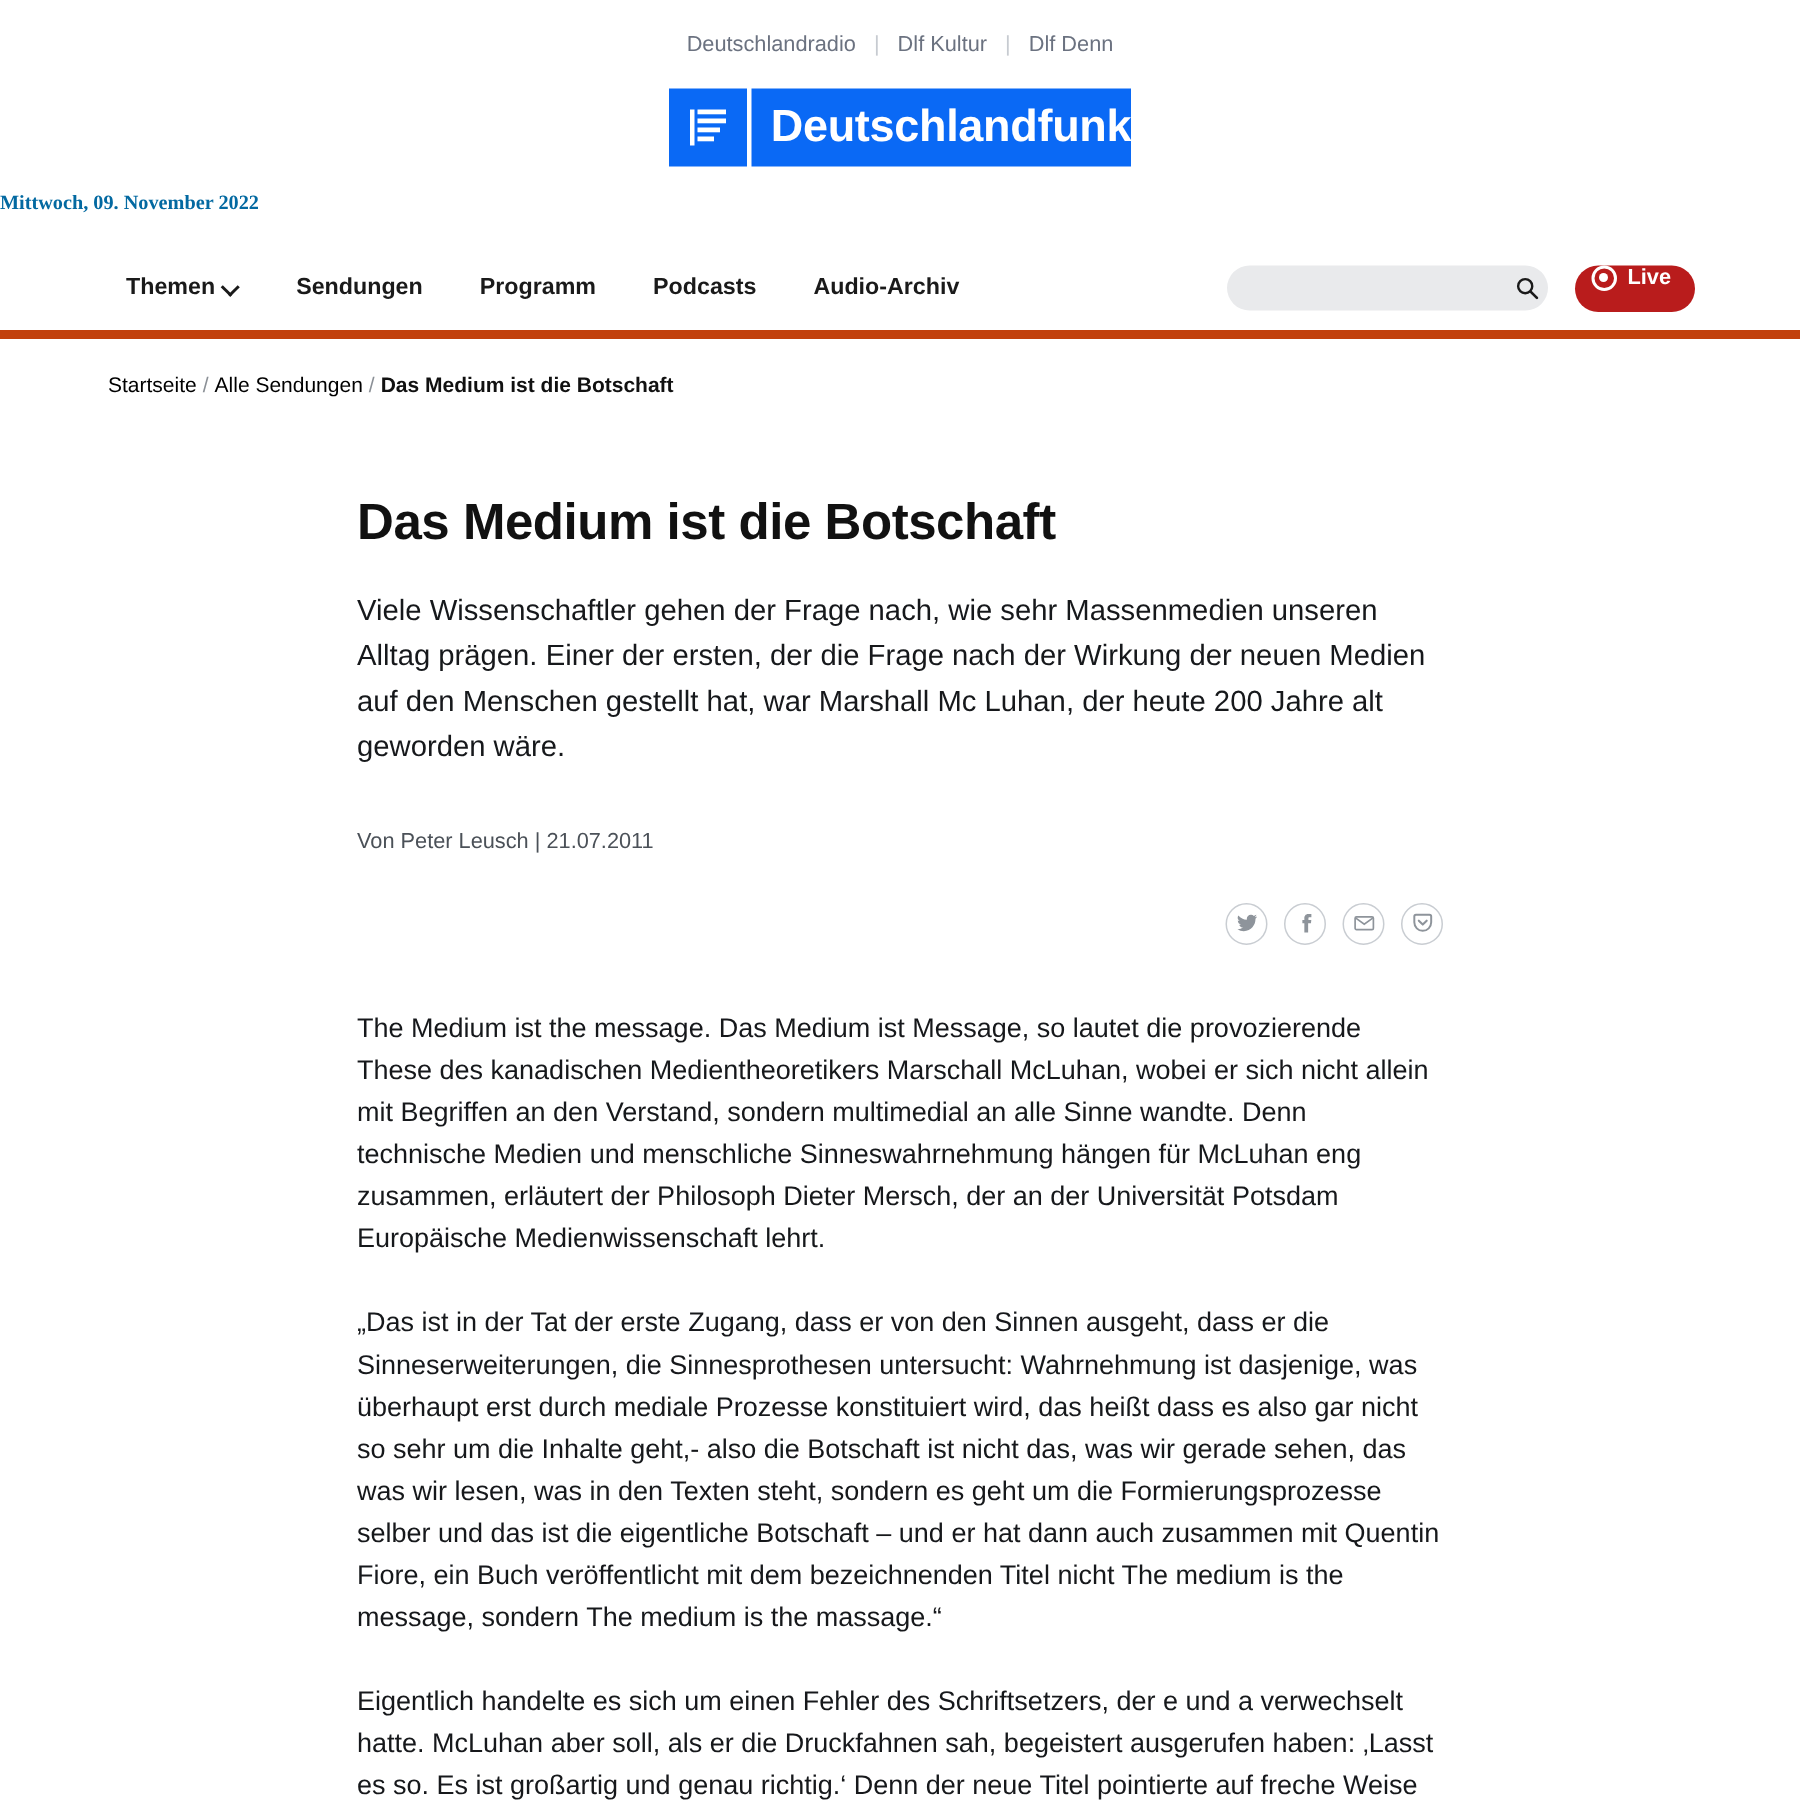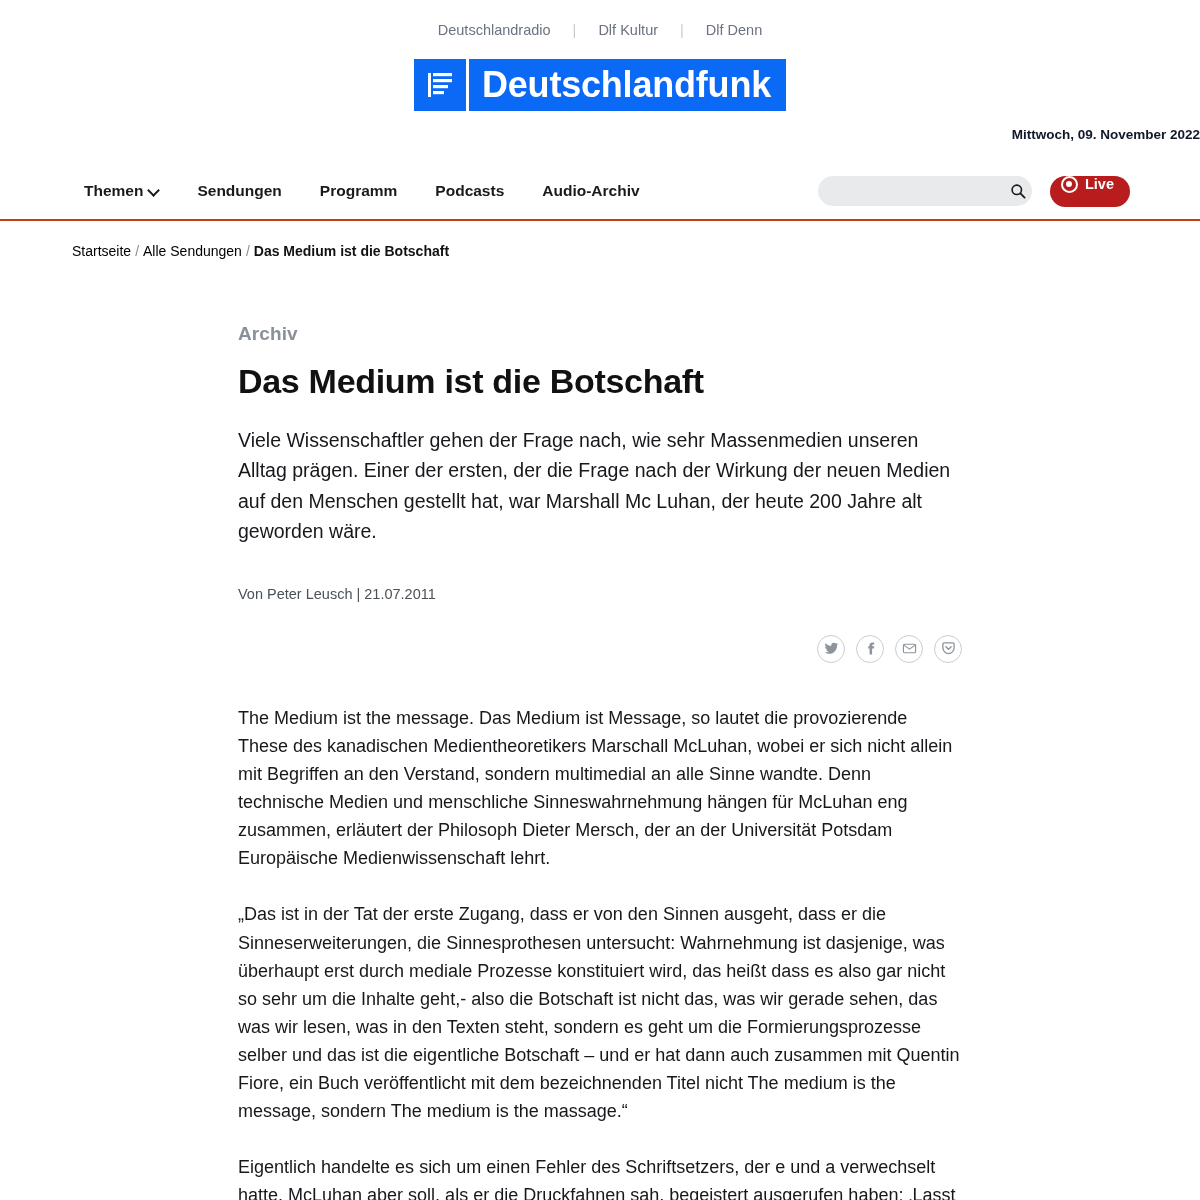--- a/index.html
+++ b/index.html
@@ -10,21 +10,21 @@
     font-family: "Liberation Sans", sans-serif;
     color: #1a1a1a;
     overflow: hidden;
   }
 
   
   .network-bar {
     display: flex;
     justify-content: center;
     align-items: center;
-    gap: 22px;
+    gap: 12px;
     padding-top: 22px;
     font-size: 14.5px;
     color: #6b7280;
   }
   .network-bar a { color: #6b7280; text-decoration: none; }
   .network-sep { color: #c7cbd1; }
 
   
   .logo-row {
     display: flex;
@@ -40,42 +40,43 @@
     width: 52px;
     background: #0a69f5;
     display: flex;
     align-items: center;
     justify-content: center;
   }
   .logo-mark svg { display: block; }
   .logo-word {
     background: #0a69f5;
     color: #ffffff;
-    font-size: 36px;
+    font-size: 30px;
     font-weight: 700;
     letter-spacing: -0.2px;
-    padding: 0 15px 0 13px;
+    padding: 0 0 0 13px;
     display: flex;
     align-items: center;
     margin-left: 3px;
   }
 
   
   .date-row {
-    text-align: right;
+    text-align: left;
     margin-top: 16px;
     font-size: 13.5px;
     font-weight: 700;
-    color: #0f172a;
+    color: #0369a1;
+    font-family: Liberation Serif, serif;
   }
 
   
   .nav-wrap {
     margin-top: 21px;
-    border-bottom: 2px solid #c2410c;
+    border-bottom: 6px solid #c2410c;
     padding-bottom: 0;
   }
   .nav {
     width: 1060px;
     margin: 0 auto;
     height: 56px;
     display: flex;
     align-items: center;
   }
   .nav-items {
@@ -299,21 +300,20 @@
       </div>
     </div>
   </div>
 </div>
 
 <div class="breadcrumb">
   <a>Startseite</a><span class="sep">/</span><a>Alle Sendungen</a><span class="sep">/</span><span class="current">Das Medium ist die Botschaft</span>
 </div>
 
 <div class="article">
-  <div class="kicker">Archiv</div>
   <h1 class="headline">Das Medium ist die Botschaft</h1>
   <div class="teaser">Viele Wissenschaftler gehen der Frage nach, wie sehr Massenmedien unseren Alltag prägen. Einer der ersten, der die Frage nach der Wirkung der neuen Medien auf den Menschen gestellt hat, war Marshall Mc Luhan, der heute 200 Jahre alt geworden wäre.</div>
   <div class="byline">Von Peter Leusch | 21.07.2011</div>
 
   <div class="share">
     <div class="share-btn">
       <svg width="15" height="15" viewBox="0 0 16 16" aria-hidden="true">
         <path d="M15 3.2c-.5.25-1.1.4-1.7.48.6-.37 1.06-.95 1.28-1.64-.57.34-1.2.58-1.86.72A2.93 2.93 0 0 0 10.6 2a2.92 2.92 0 0 0-2.93 2.92c0 .23.03.45.08.66A8.3 8.3 0 0 1 1.7 2.5a2.9 2.9 0 0 0 .9 3.9c-.47-.01-.92-.15-1.32-.36v.04c0 1.42 1 2.6 2.33 2.87-.25.06-.5.1-.77.1-.19 0-.37-.02-.55-.06a2.93 2.93 0 0 0 2.73 2.03A5.87 5.87 0 0 1 1 12.26 8.28 8.28 0 0 0 5.5 13.6c5.4 0 8.35-4.48 8.35-8.36l-.01-.38A5.9 5.9 0 0 0 15 3.2z" fill="#8e949b"></path>
       </svg>
     </div>

